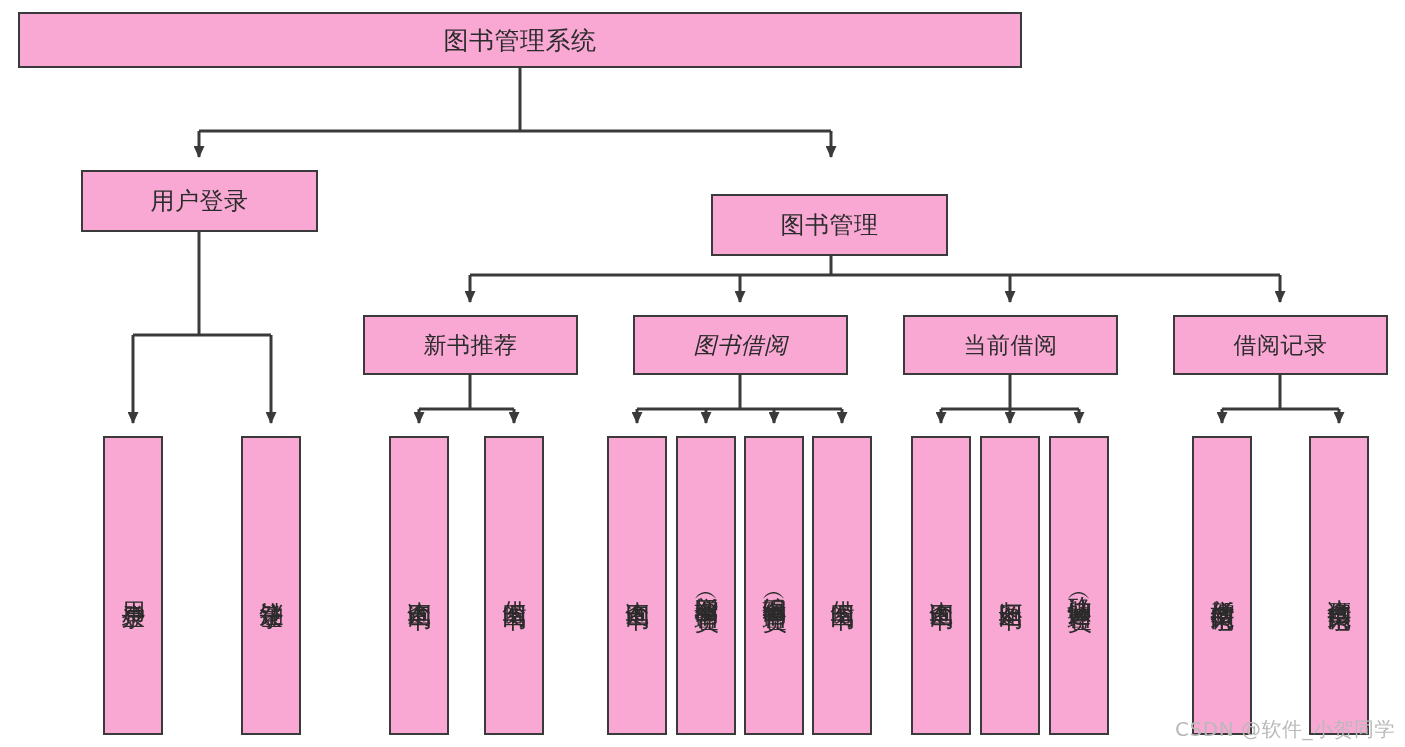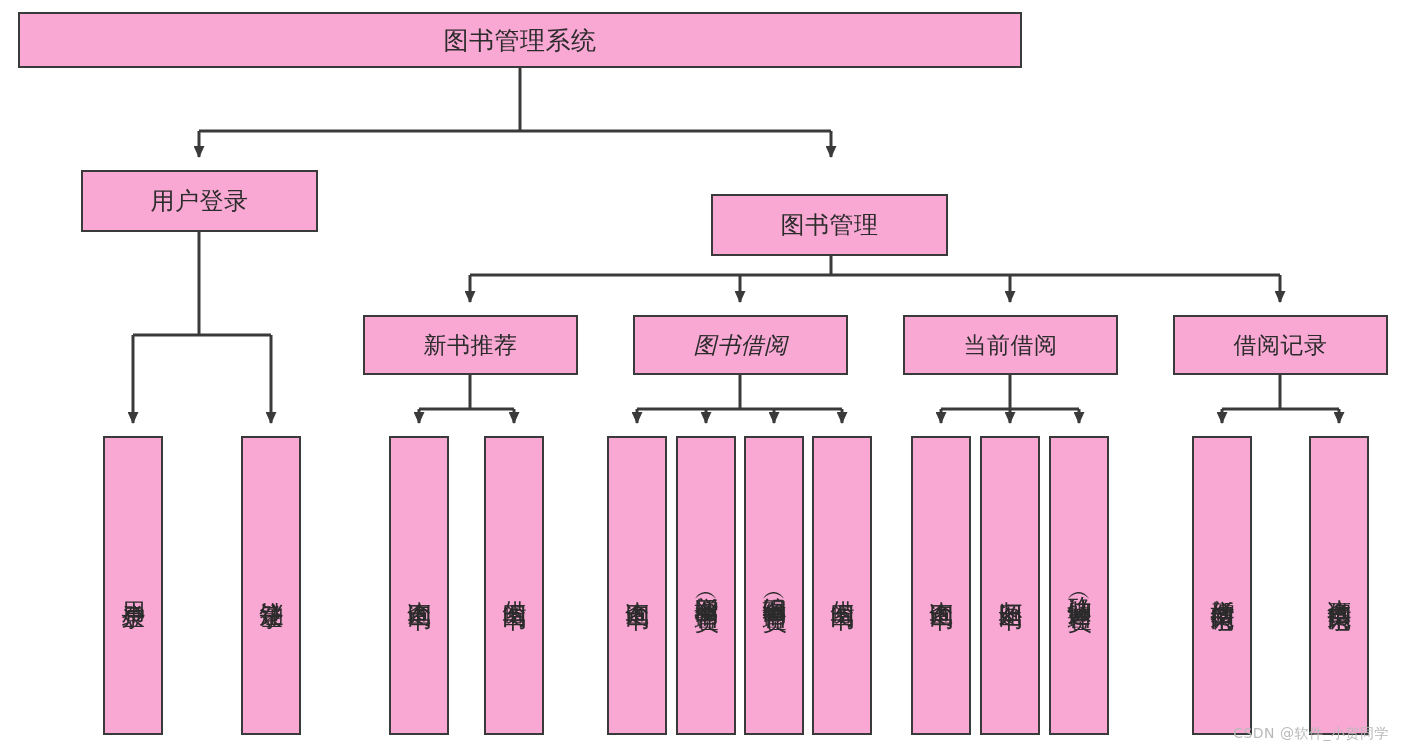--- a/index.html
+++ b/index.html
@@ -51,23 +51,23 @@
     font-size:24px;
     line-height:1.12;
     letter-spacing:2px;
     white-space:normal;
     max-height:285px;
   }
 
   
   .watermark{
     position:absolute;
-    right:16px;
+    right:10px;
     bottom:4px;
-    font-size:14px;
+    font-size:20px;
     color:#b9b9b9;
     z-index:5;
     white-space:pre;
     letter-spacing:0.5px;
   }
 </style>
 </head>
 <body>
 
 <div id="canvas">

